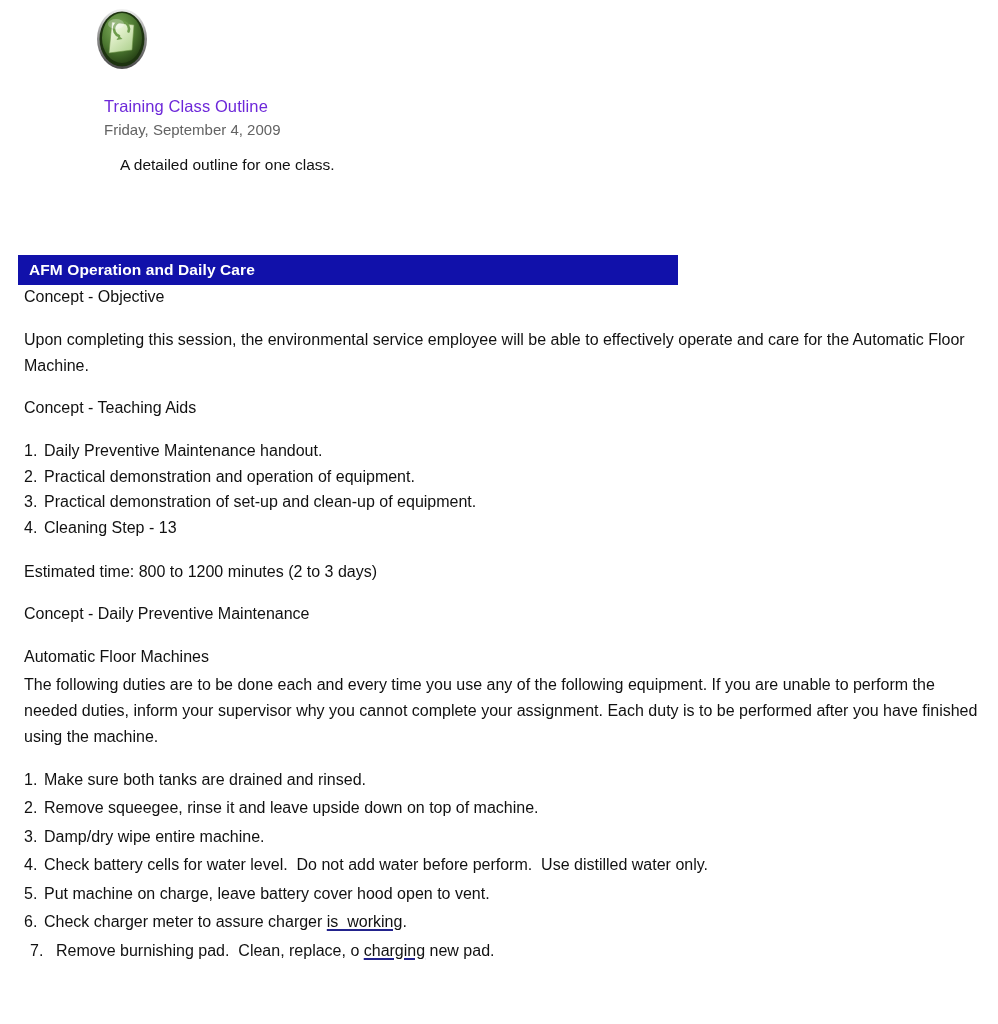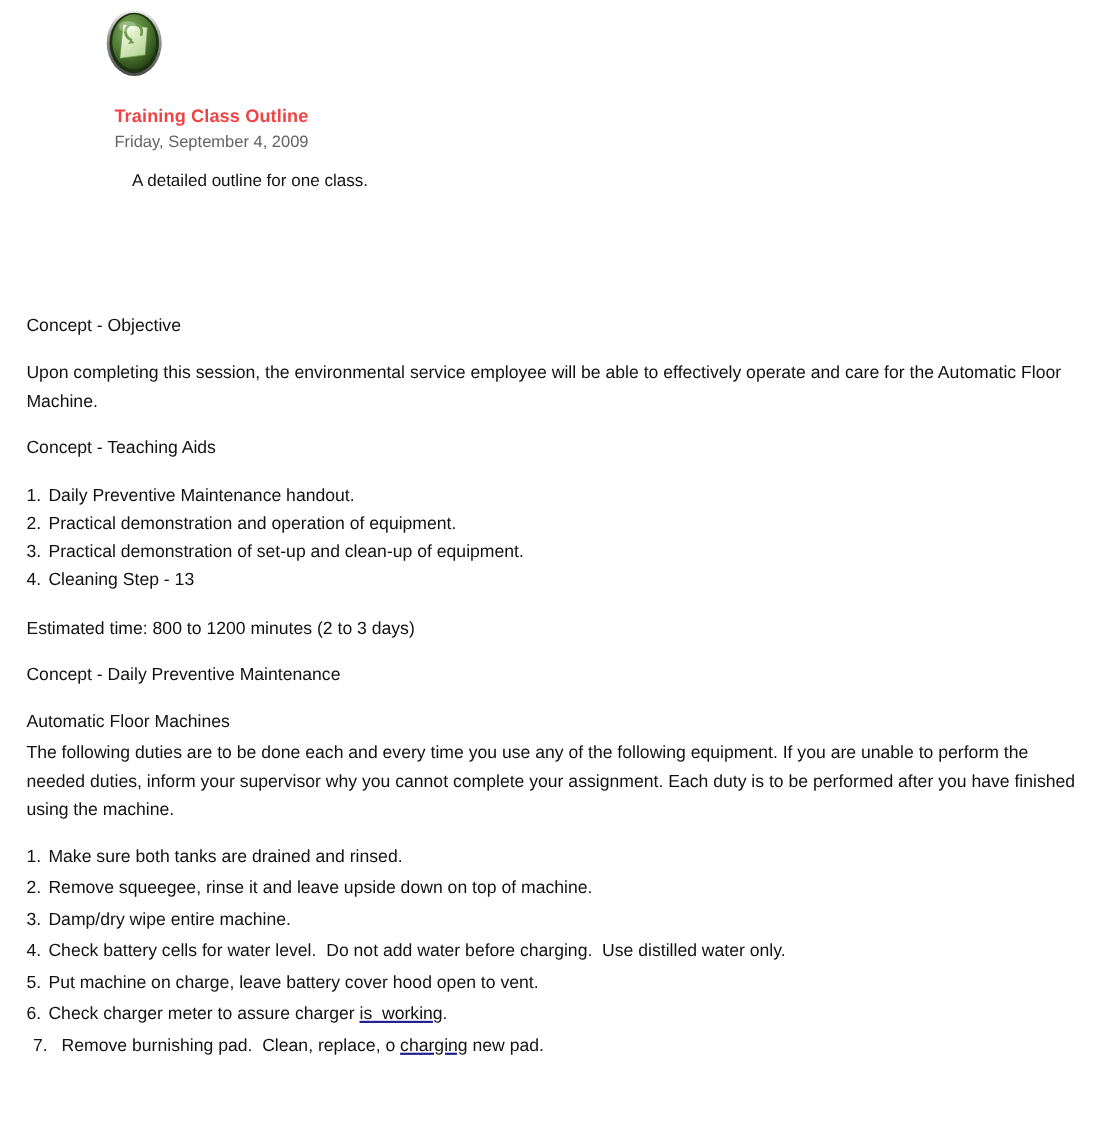--- a/index.html
+++ b/index.html
@@ -43,22 +43,22 @@
 
   .header-text {
     position: absolute;
     left: 104px;
     top: 96px;
     width: 600px;
   }
 
   .doc-title {
     font-size: 16.5px;
-    font-weight: bold;
-    color: #ef4444;
+    font-weight: normal;
+    color: #6d28d9;
     letter-spacing: 0.1px;
     line-height: 1.25;
     margin: 0 0 4px 0;
   }
   .doc-date {
     font-size: 15px;
     font-weight: normal;
     color: #636363;
     line-height: 1.25;
     margin: 0 0 12px 0;
@@ -191,20 +191,23 @@
       </svg>
     </div>
 
     <div class="header-text">
       <div class="doc-title">Training Class Outline</div>
       <div class="doc-date">Friday, September 4, 2009</div>
       <div class="doc-subtitle">A detailed outline for one class.</div>
     </div>
   </div>
 
+  <div class="banner">
+    <div class="banner-label">AFM Operation and Daily Care</div>
+  </div>
 
   <div class="content">
 
     <p class="para label">Concept - Objective</p>
 
     <p class="para">Upon completing this session, the environmental service employee will be able to effectively operate and care for the Automatic Floor Machine.</p>
 
     <p class="para label">Concept - Teaching Aids</p>
 
     <ol class="olist">
@@ -242,21 +245,21 @@
         <li>
           <span class="num">2.</span>
           <span class="txt">Remove squeegee, rinse it and leave upside down on top of machine.</span>
         </li>
         <li>
           <span class="num">3.</span>
           <span class="txt">Damp/dry wipe entire machine.</span>
         </li>
         <li>
           <span class="num">4.</span>
-          <span class="txt">Check battery cells for water level.  Do not add water before charging.  Use distilled water only.</span>
+          <span class="txt">Check battery cells for water level.  Do not add water before perform.  Use distilled water only.</span>
         </li>
         <li>
           <span class="num">5.</span>
           <span class="txt">Put machine on charge, leave battery cover hood open to vent.</span>
         </li>
         <li>
           <span class="num">6.</span>
           <span class="txt">Check charger meter to assure charger <span class="underlined">is  working</span>.</span>
         </li>
         <li>

